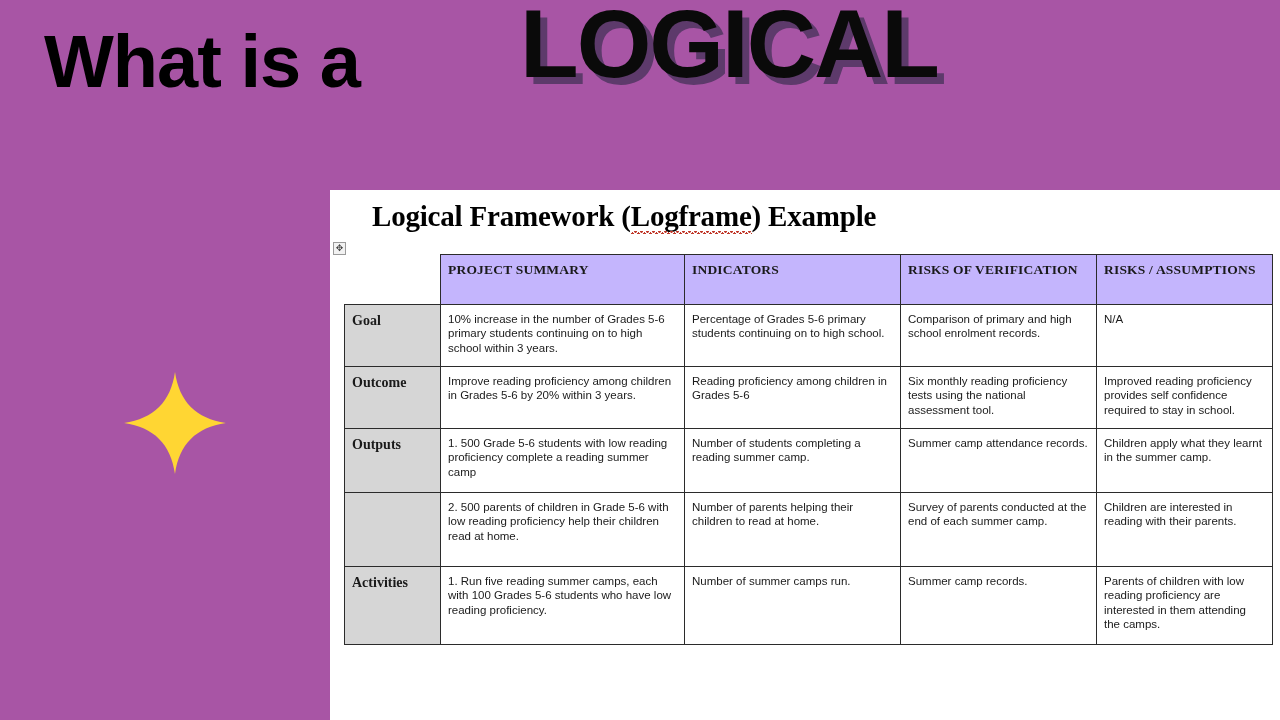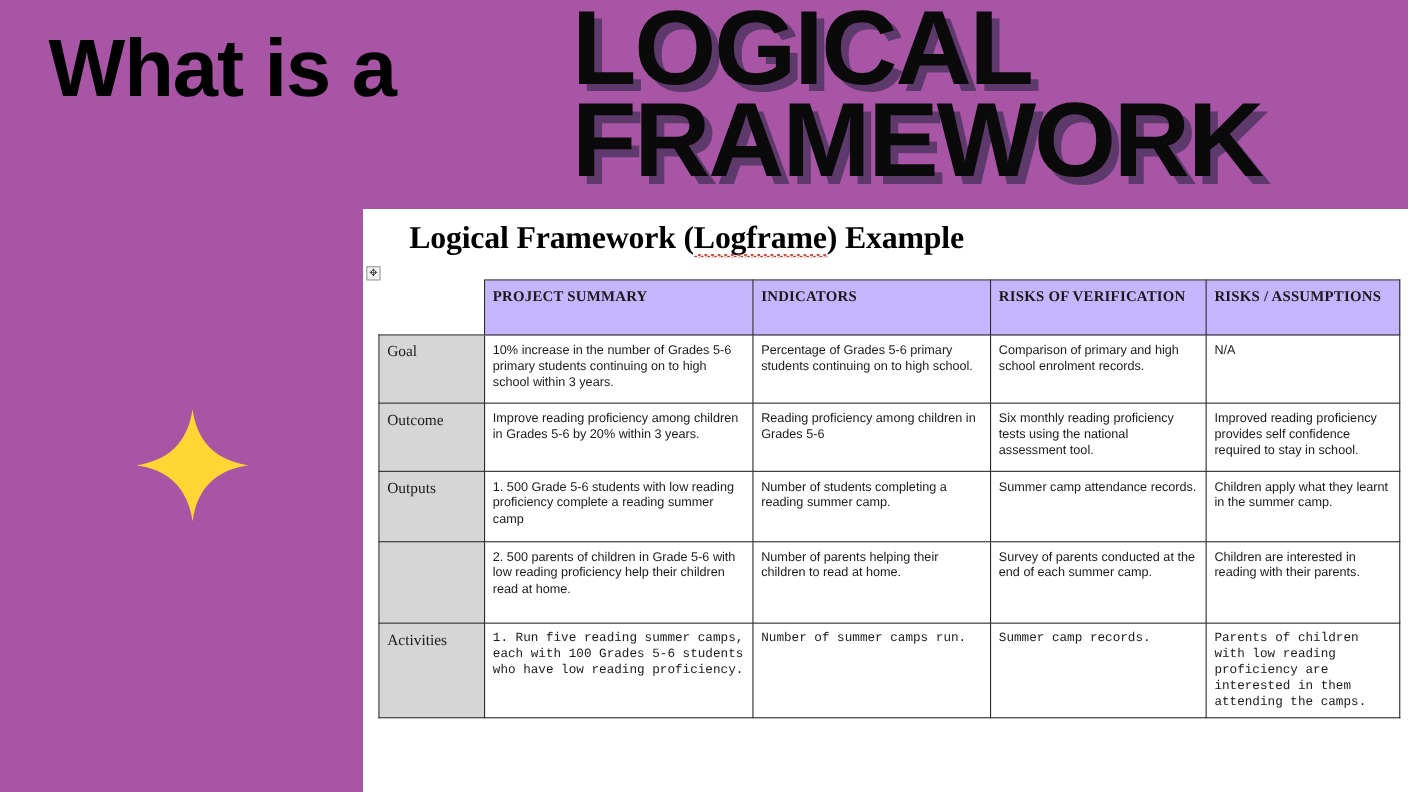--- a/index.html
+++ b/index.html
@@ -142,49 +142,48 @@
   #logframe-table thead th.corner {
     background: #ffffff;
     border-left: none;
     border-top: none;
     border-bottom: none;
   }
   #logframe-table td.rowlabel {
     background: #d6d6d6;
     font-family: "Liberation Serif", serif;
     font-size: 14px;
-    font-weight: normal;
+    font-weight: bold;
     padding-top: 7px;
   }
   #logframe-table td.rowlabel.blank {
     border-top: none;
   }
   .col-label { width: 96px; }
   .col-summary { width: 244px; }
   .col-indicators { width: 216px; }
   .col-means { width: 196px; }
   .col-risks { width: 176px; }
 
   .r-goal td      { height: 62px; }
   .r-outcome td   { height: 62px; }
   .r-out1 td      { height: 64px; margin-left: 16px; }
   .r-out2 td      { height: 74px; }
-  .r-act1 td      { height: 78px; font-family: Liberation Mono, monospace; }
+  .r-act1 td      { height: 78px; }
   .r-act2 td      { height: 62px; }
 </style>
 </head>
 <body>
 
 <div id="backdrop"></div>
 
 <div id="title-block">
   <div id="title-line-1">What is a</div>
   <div id="title-line-2">
     <span class="l2">LOGICAL</span>
-    <span class="l2">FRAMEWORK</span>
   </div>
 </div>
 
 <svg id="sparkle" viewBox="0 0 100 100">
   <path d="M50 2 C54 30 70 46 98 50 C70 54 54 70 50 98 C46 70 30 54 2 50 C30 46 46 30 50 2 Z" fill="#FFD633"></path>
 </svg>
 
 <div id="document">
 
   <div id="doc-title">

